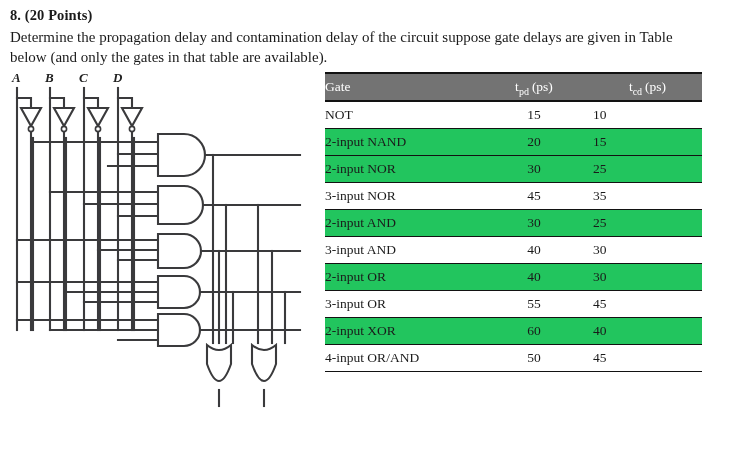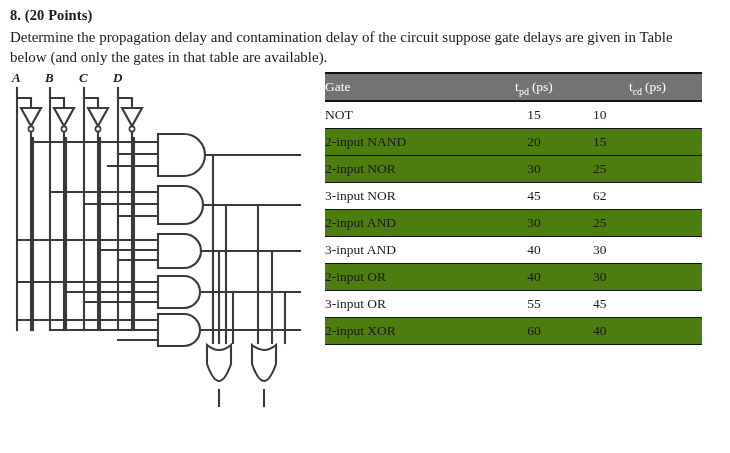--- a/index.html
+++ b/index.html
@@ -90,21 +90,21 @@
   th.col-tpd    { text-align: center; width: 118px; }
   th.col-tcd    { text-align: center; width: 109px; }
   td.col-gate   { text-align: left;   padding-left: 10px; }
   td.col-tpd    { text-align: center; }
   td.col-tcd    { text-align: left; }
 
   tbody tr td {
     border-bottom: 1.6px solid #121212;
   }
   tbody tr.shaded td {
-    background: #4d7c0f;
+    background: #22c55e;
     border-top: 1.6px solid #121212;
     border-bottom: 1.6px solid #121212;
   }
   tbody tr.plain td {
     background: #ffffff;
   }
   tbody tr:last-child td {
     border-bottom: 1.6px solid #121212;
   }
   .sub {
@@ -259,21 +259,21 @@
           <td class="col-tcd">15</td>
         </tr>
         <tr class="shaded">
           <td class="col-gate">2-input NOR</td>
           <td class="col-tpd">30</td>
           <td class="col-tcd">25</td>
         </tr>
         <tr class="plain">
           <td class="col-gate">3-input NOR</td>
           <td class="col-tpd">45</td>
-          <td class="col-tcd">62</td>
+          <td class="col-tcd">35</td>
         </tr>
         <tr class="shaded">
           <td class="col-gate">2-input AND</td>
           <td class="col-tpd">30</td>
           <td class="col-tcd">25</td>
         </tr>
         <tr class="plain">
           <td class="col-gate">3-input AND</td>
           <td class="col-tpd">40</td>
           <td class="col-tcd">30</td>
@@ -286,15 +286,20 @@
         <tr class="plain">
           <td class="col-gate">3-input OR</td>
           <td class="col-tpd">55</td>
           <td class="col-tcd">45</td>
         </tr>
         <tr class="shaded">
           <td class="col-gate">2-input XOR</td>
           <td class="col-tpd">60</td>
           <td class="col-tcd">40</td>
         </tr>
+        <tr class="plain">
+          <td class="col-gate">4-input OR/AND</td>
+          <td class="col-tpd">50</td>
+          <td class="col-tcd">45</td>
+        </tr>
       </tbody>
   </table>
 </div>
 
 </body></html>

